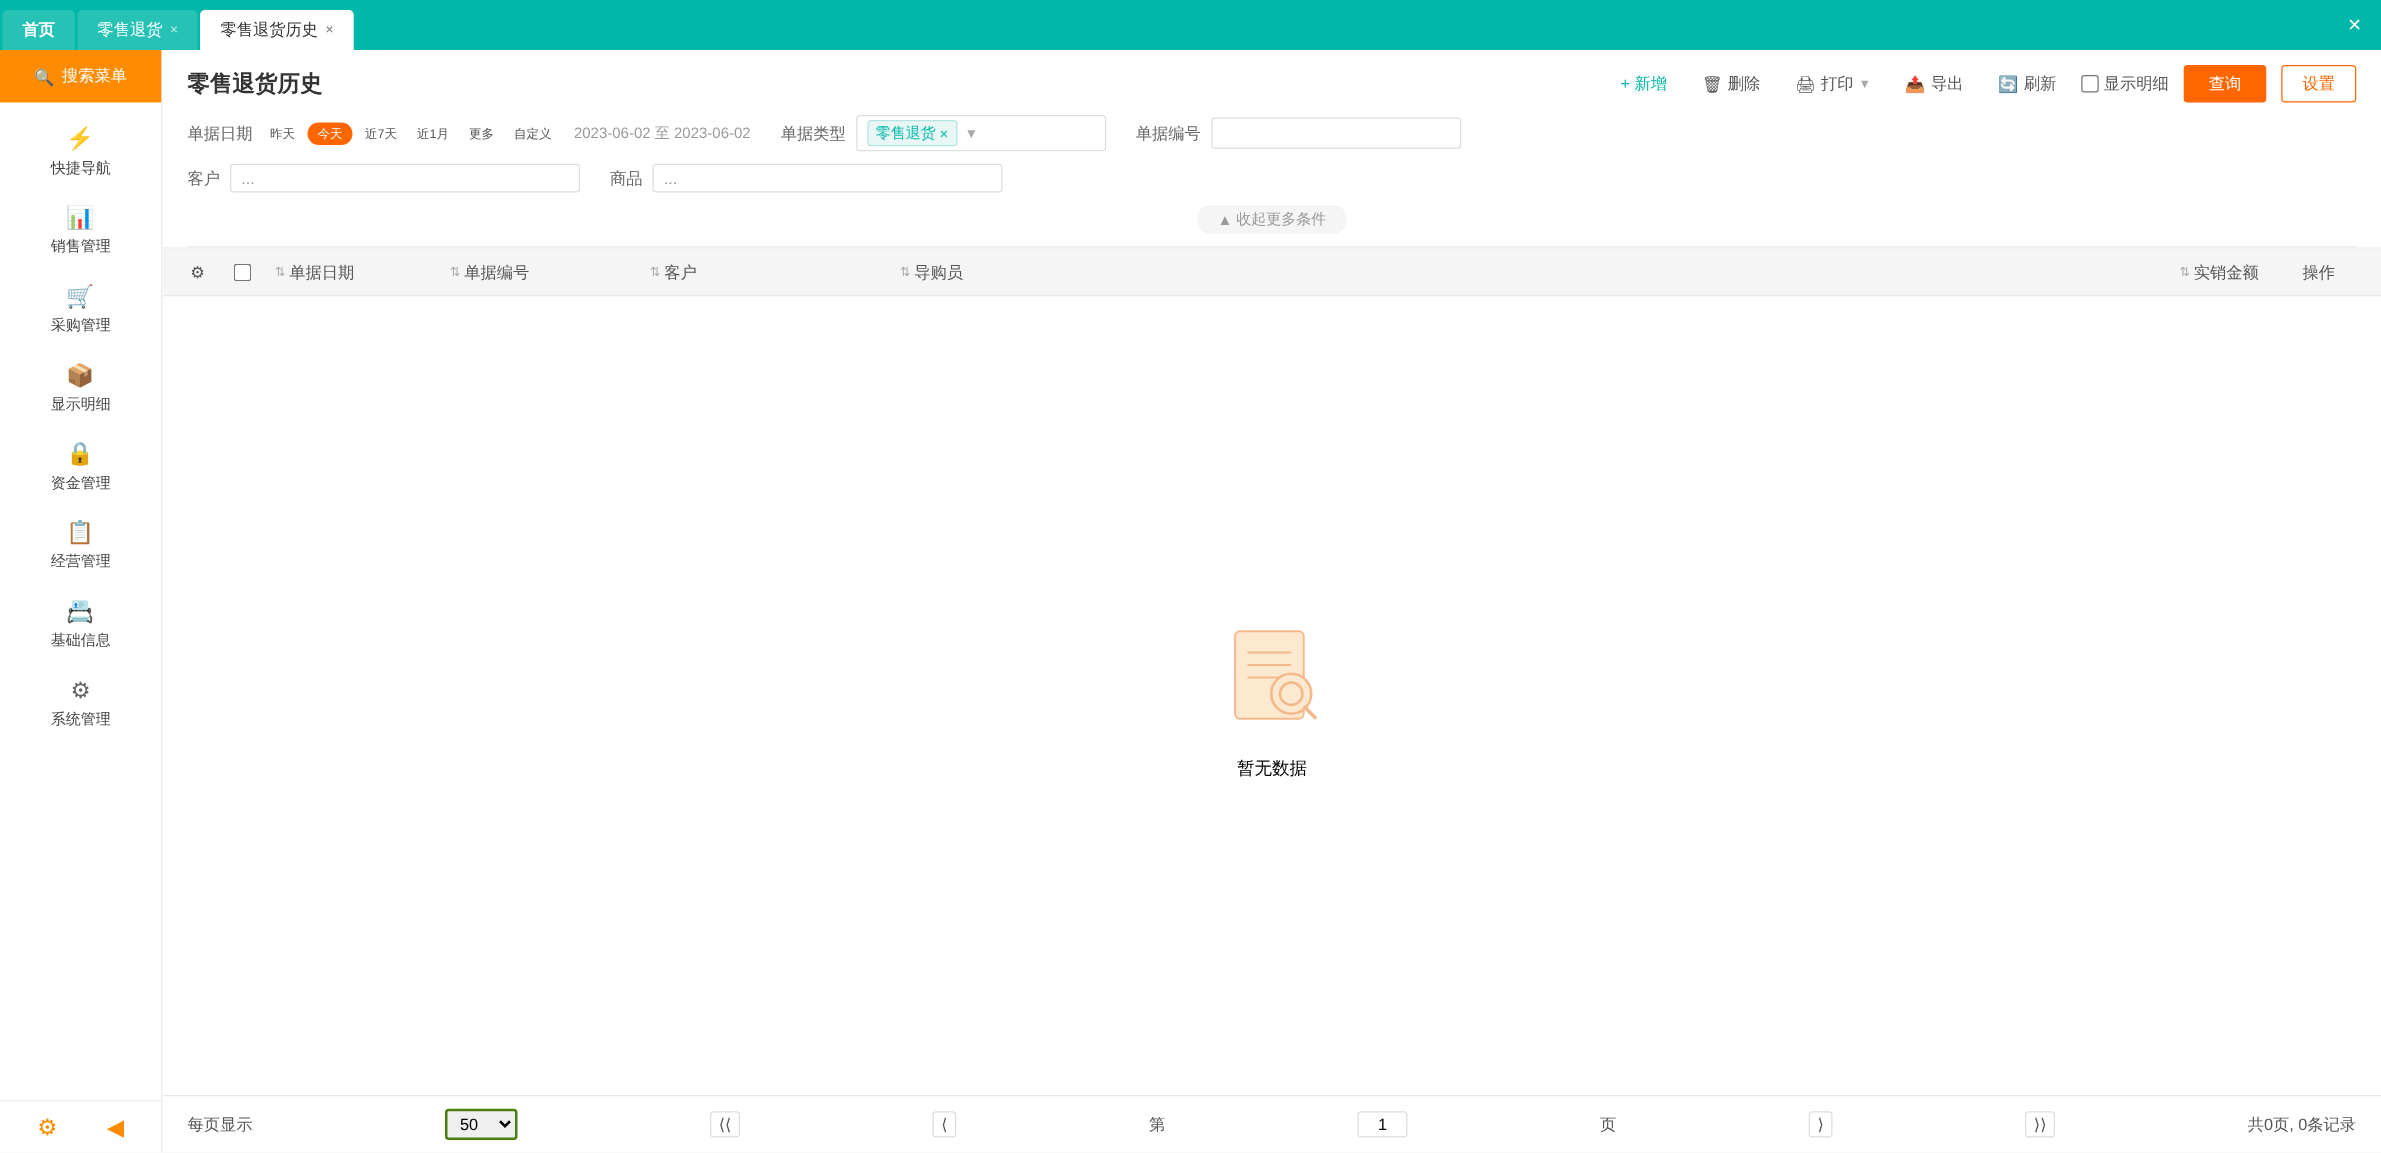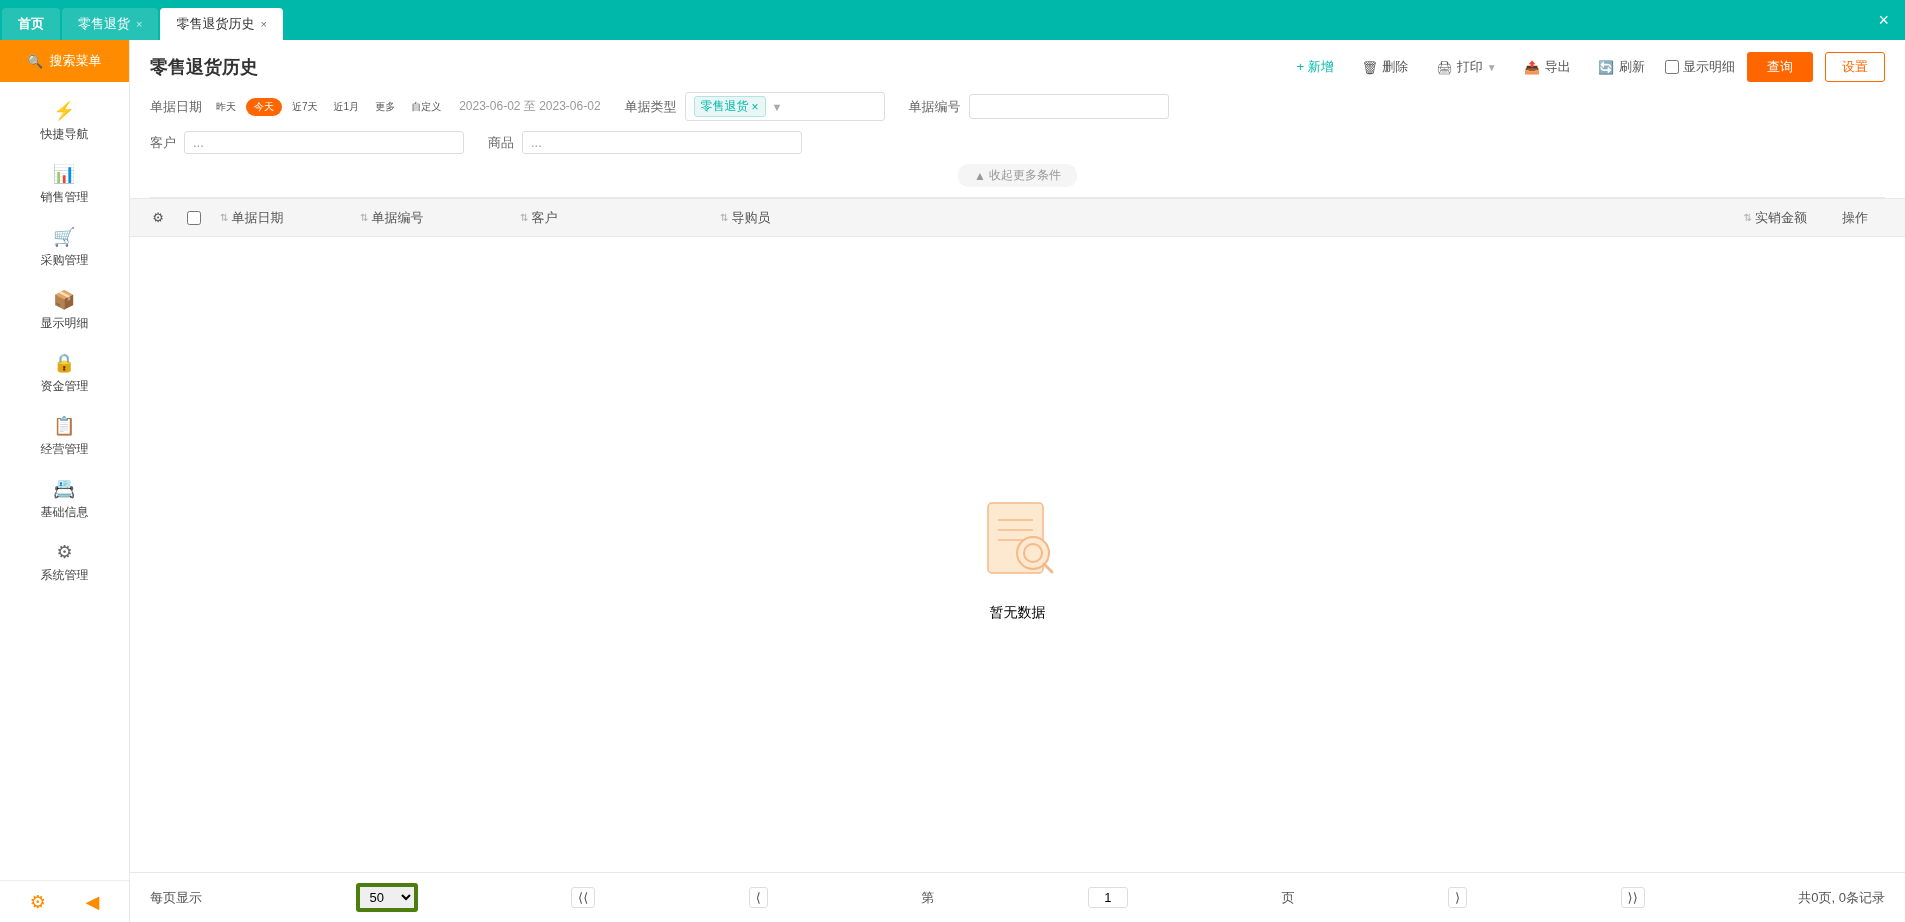--- a/index.html
+++ b/index.html
@@ -343,21 +343,21 @@
       align-items: center;
       justify-content: space-between;
       padding: 10px 20px;
       border-top: 1px solid #e8e8e8;
       background: #fff;
       gap: 10px;
       font-size: 13px;
       color: #555;
     }
     .page-size-select {
-      border: 4px solid #4d7c0f;
+      border: 2px solid #4d7c0f;
       border-radius: 3px;
       padding: 2px 6px;
       font-size: 13px;
     }
     .page-nav-btn {
       border: 1px solid #ddd;
       background: #fff;
       border-radius: 3px;
       padding: 2px 6px;
       cursor: pointer;

